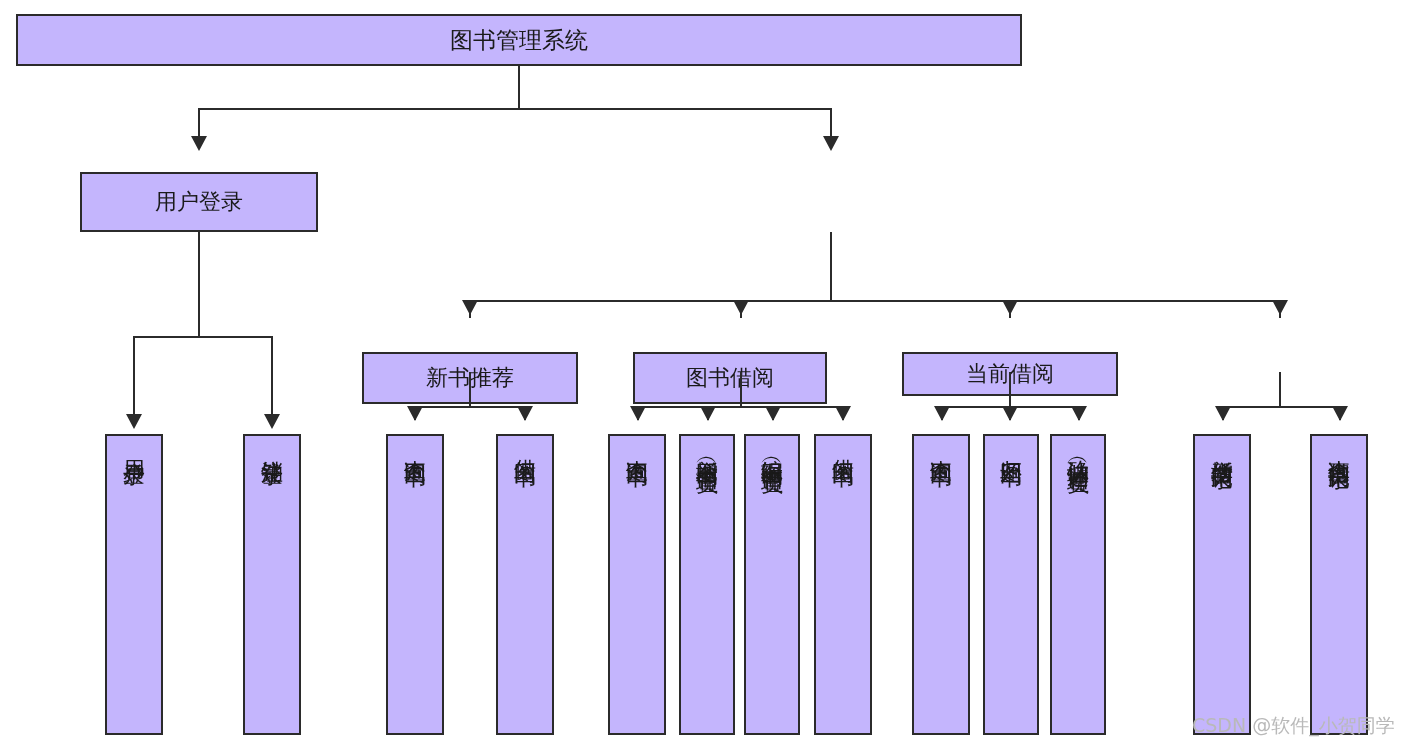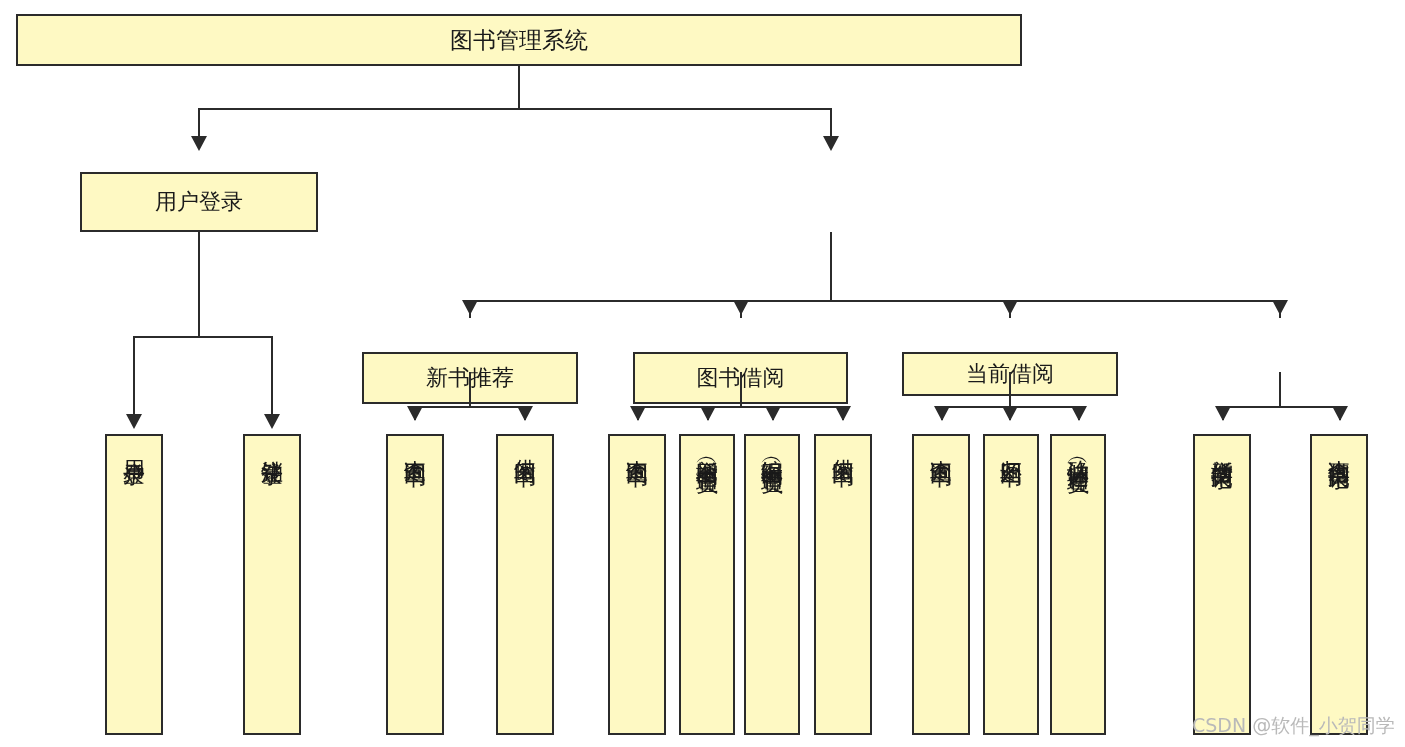--- a/index.html
+++ b/index.html
@@ -15,21 +15,21 @@
     position: relative;
     width: 1405px;
     height: 747px;
     background: #ffffff;
     overflow: hidden;
   }
   
   .node {
     position: absolute;
     box-sizing: border-box;
-    background: #fef9c3;
+    background: #c4b5fd;
     border: 2px solid #2b2b2b;
     display: flex;
     align-items: center;
     justify-content: center;
     color: #1a1a1a;
     line-height: 1.15;
   }
   .node .label {
     display: block;
     text-align: center;
@@ -127,21 +127,21 @@
 
   <div class="vline" style="left:1009px; top:300px; height:18px;"></div>
   <div class="arrow" style="left:1002px; top:300px;"></div>
 
   <div class="vline" style="left:1279px; top:300px; height:18px;"></div>
   <div class="arrow" style="left:1272px; top:300px;"></div>
 
   <div class="node lvl3" style="left:362px; top:320px; width:216px; height:52px;">
     <span class="label">新书推荐</span>
   </div>
-  <div class="node lvl3" style="left:633px; top:320px; width:215px; height:52px;">
+  <div class="node lvl3" style="left:633px; top:320px; width:194px; height:52px;">
     <span class="label">图书借阅</span>
   </div>
   <div class="node lvl3" style="left:902px; top:320px; width:216px; height:44px;">
     <span class="label">当前借阅</span>
   </div>
 
   <div class="vline" style="left:469px; top:372px; width:0; height:34px;"></div>
   <div class="hline" style="left:414px; top:406px; width:110px;"></div>
   <div class="vline" style="left:414px; top:406px; height:14px;"></div>
   <div class="arrow" style="left:407px; top:406px;"></div>

